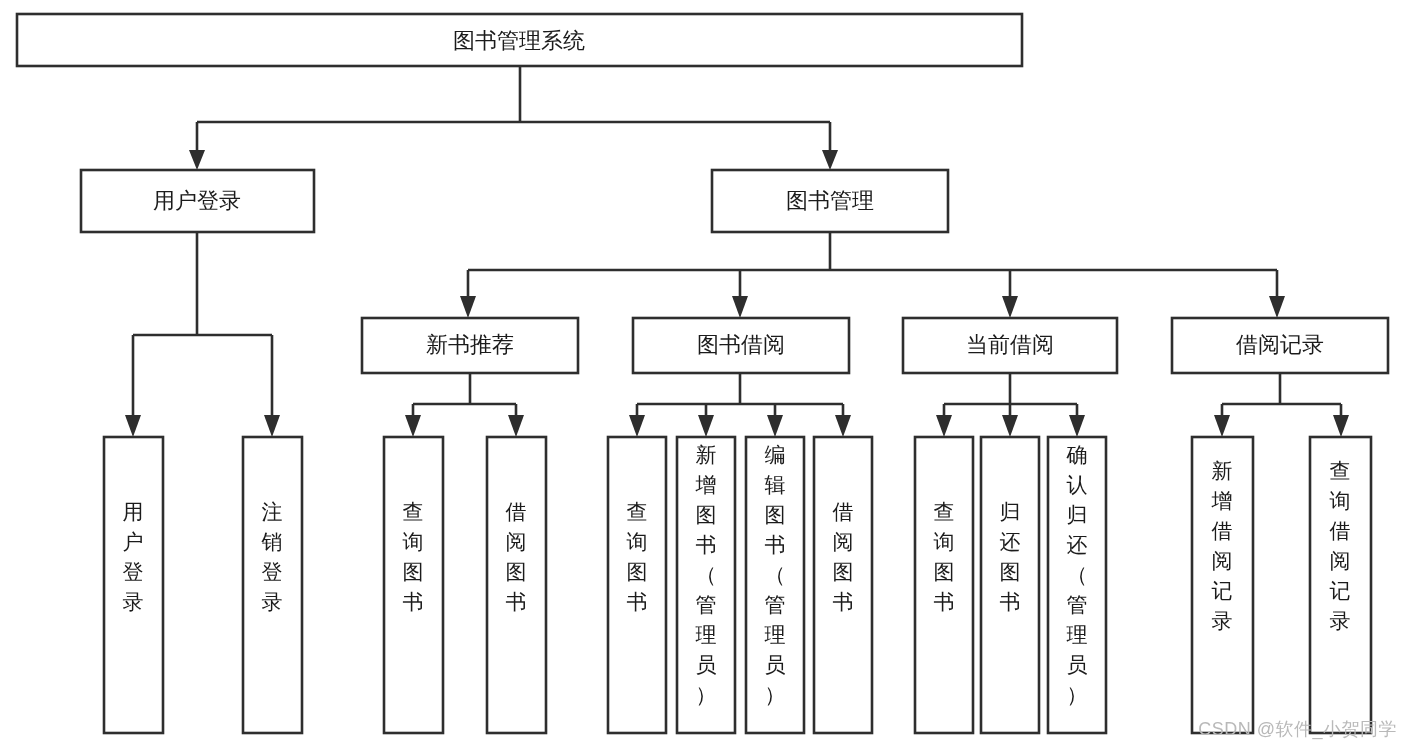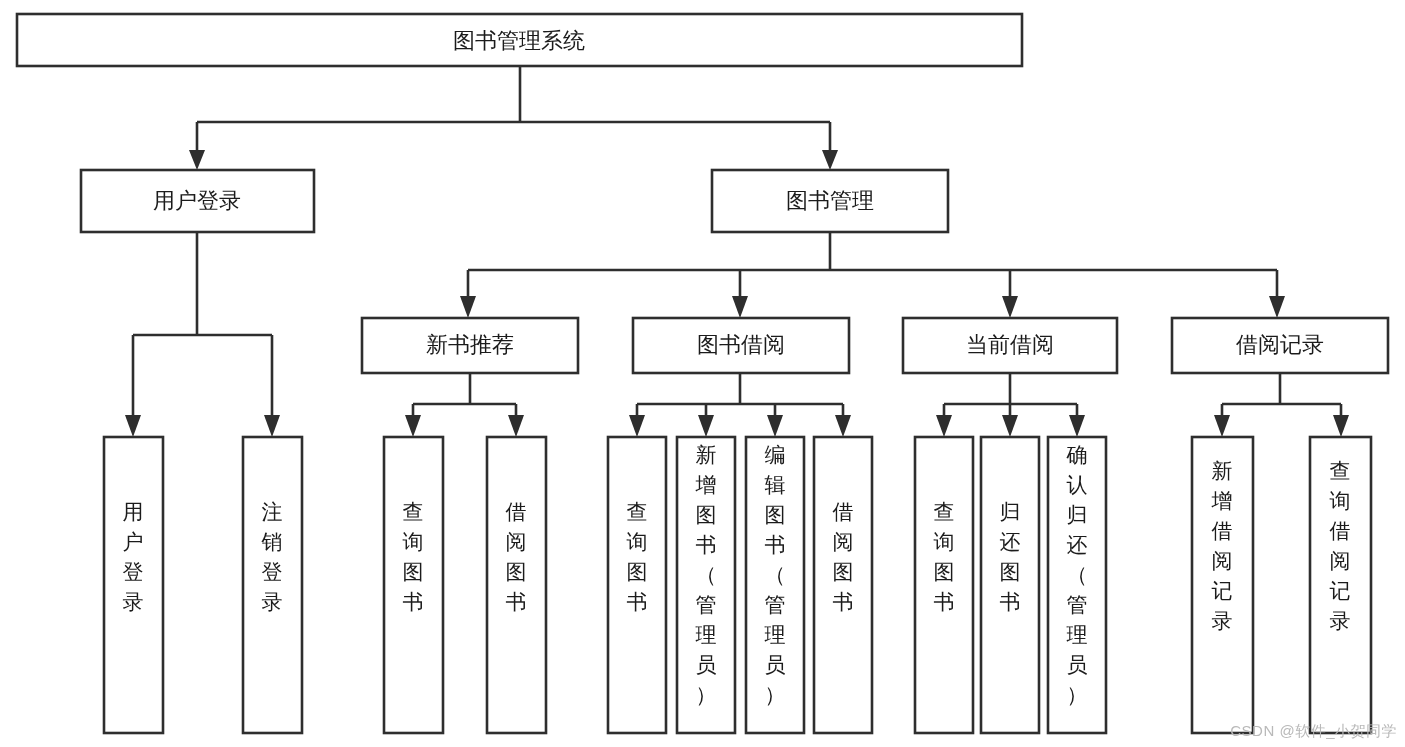--- a/index.html
+++ b/index.html
@@ -45,21 +45,21 @@
   }
   .arrow-head {
     fill: #2e2e2e;
     stroke: none;
   }
   .watermark {
     position: absolute;
     right: 8px;
     bottom: 6px;
     font-family: "Liberation Sans", "DejaVu Sans", sans-serif;
-    font-size: 15px;
+    font-size: 18px;
     color: #b9b9b9;
     white-space: nowrap;
     letter-spacing: 0.5px;
     pointer-events: none;
   }
 </style>
 </head>
 <body>
 
 <svg id="diagram" viewBox="0 0 1405 747" xmlns="http://www.w3.org/2000/svg">

